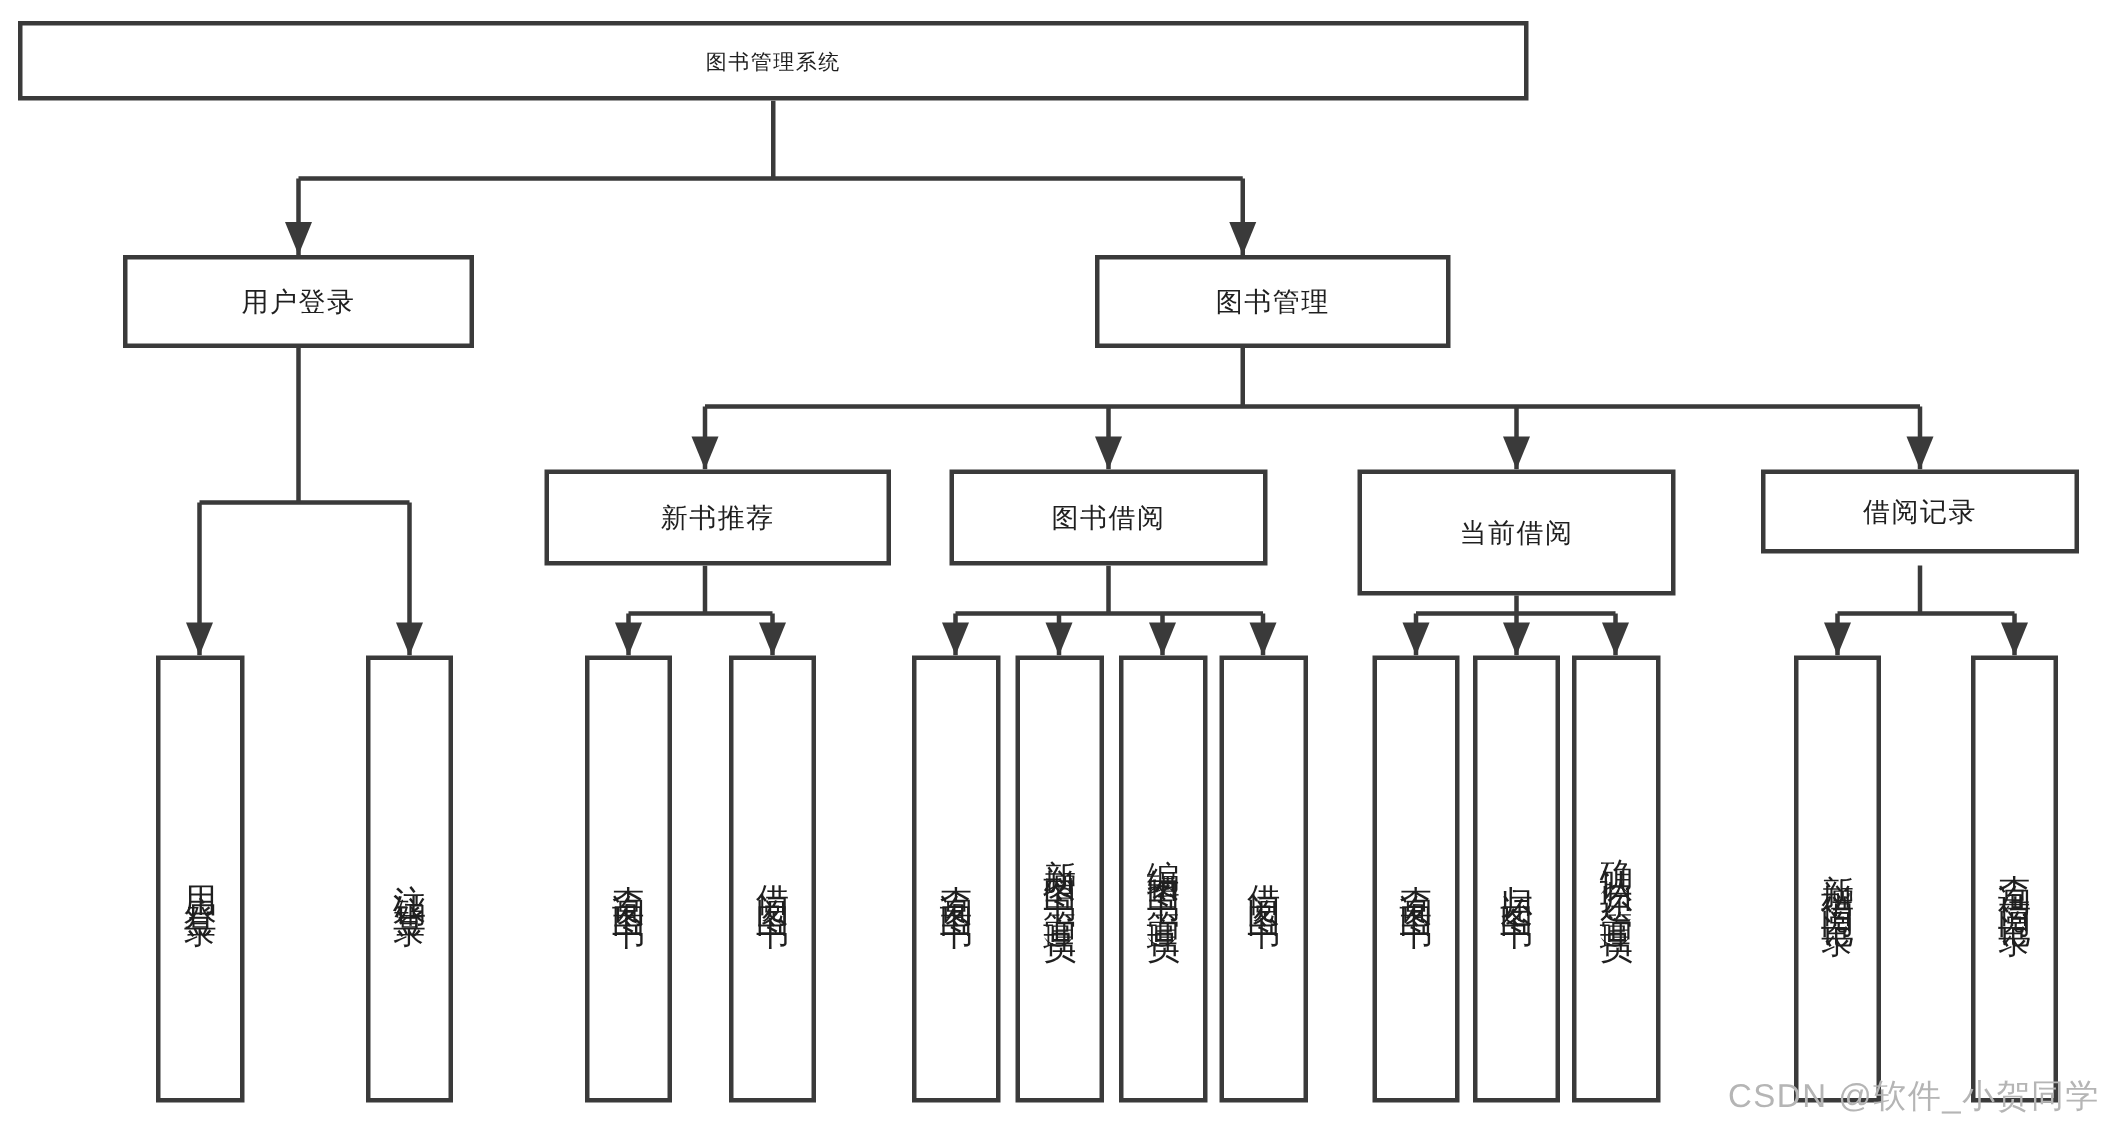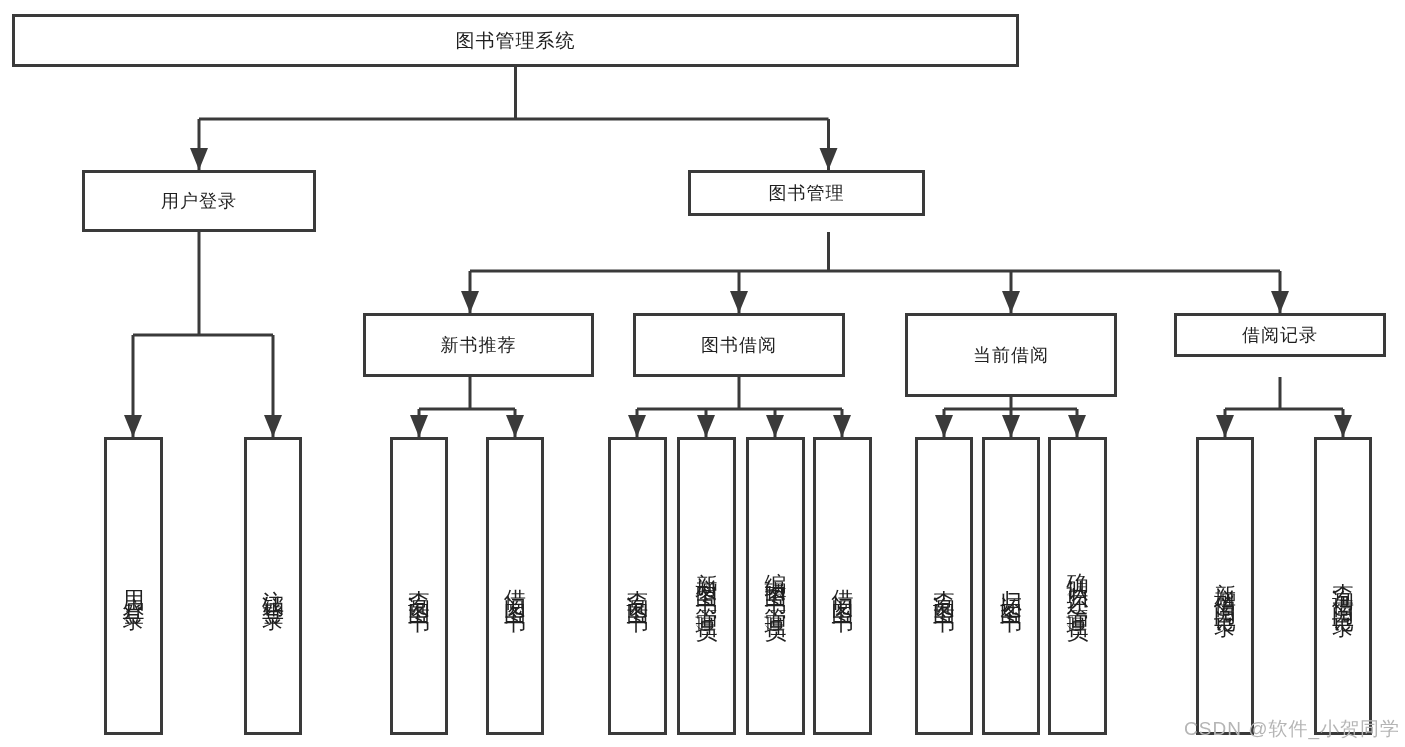--- a/index.html
+++ b/index.html
@@ -22,31 +22,31 @@
     position:absolute;
     box-sizing:border-box;
     border:3px solid var(--line);
     background:#ffffff;
     display:flex;align-items:center;justify-content:center;
   }
   .h-label{
     font-size:18px;color:var(--text);letter-spacing:1px;line-height:1;
     white-space:nowrap;
   }
-  .root .h-label{font-size:19px;}
+  .root .h-label{font-size:14px;}
   .v-node .v-label{
     writing-mode:vertical-rl;
     text-orientation:mixed;
     font-size:22px;color:var(--text);
     letter-spacing:7px;line-height:1;
   }
   #watermark{
     position:absolute;
     right:5px;top:716px;
-    font-size:19px;color:var(--wm);
+    font-size:22px;color:var(--wm);
     letter-spacing:1px;white-space:nowrap;
   }
 </style>
 </head>
 <body>
 
 <div id="canvas">
 
   <svg id="wires" viewBox="0 0 1405 747" xmlns="http://www.w3.org/2000/svg">
 
@@ -84,34 +84,34 @@
     <polygon points="1334,415 1352,415 1343,437"></polygon>
   </svg>
 
   <div class="node root" style="left:12px;top:14px;width:1007px;height:53px">
     <span class="h-label">图书管理系统</span>
   </div>
 
   <div class="node" style="left:82px;top:170px;width:234px;height:62px">
     <span class="h-label">用户登录</span>
   </div>
-  <div class="node" style="left:688px;top:170px;width:237px;height:46px">
+  <div class="node" style="left:730px;top:170px;width:237px;height:62px">
     <span class="h-label">图书管理</span>
   </div>
 
   <div class="node" style="left:363px;top:313px;width:231px;height:64px">
     <span class="h-label">新书推荐</span>
   </div>
   <div class="node" style="left:633px;top:313px;width:212px;height:64px">
     <span class="h-label">图书借阅</span>
   </div>
   <div class="node" style="left:905px;top:313px;width:212px;height:84px">
     <span class="h-label">当前借阅</span>
   </div>
-  <div class="node" style="left:1174px;top:313px;width:212px;height:44px">
+  <div class="node" style="left:1174px;top:313px;width:212px;height:56px">
     <span class="h-label">借阅记录</span>
   </div>
 
   <div class="node v-node" style="left:104px;top:437px;width:59px;height:298px">
     <span class="v-label">用户登录</span>
   </div>
   <div class="node v-node" style="left:244px;top:437px;width:58px;height:298px">
     <span class="v-label">注销登录</span>
   </div>
 

